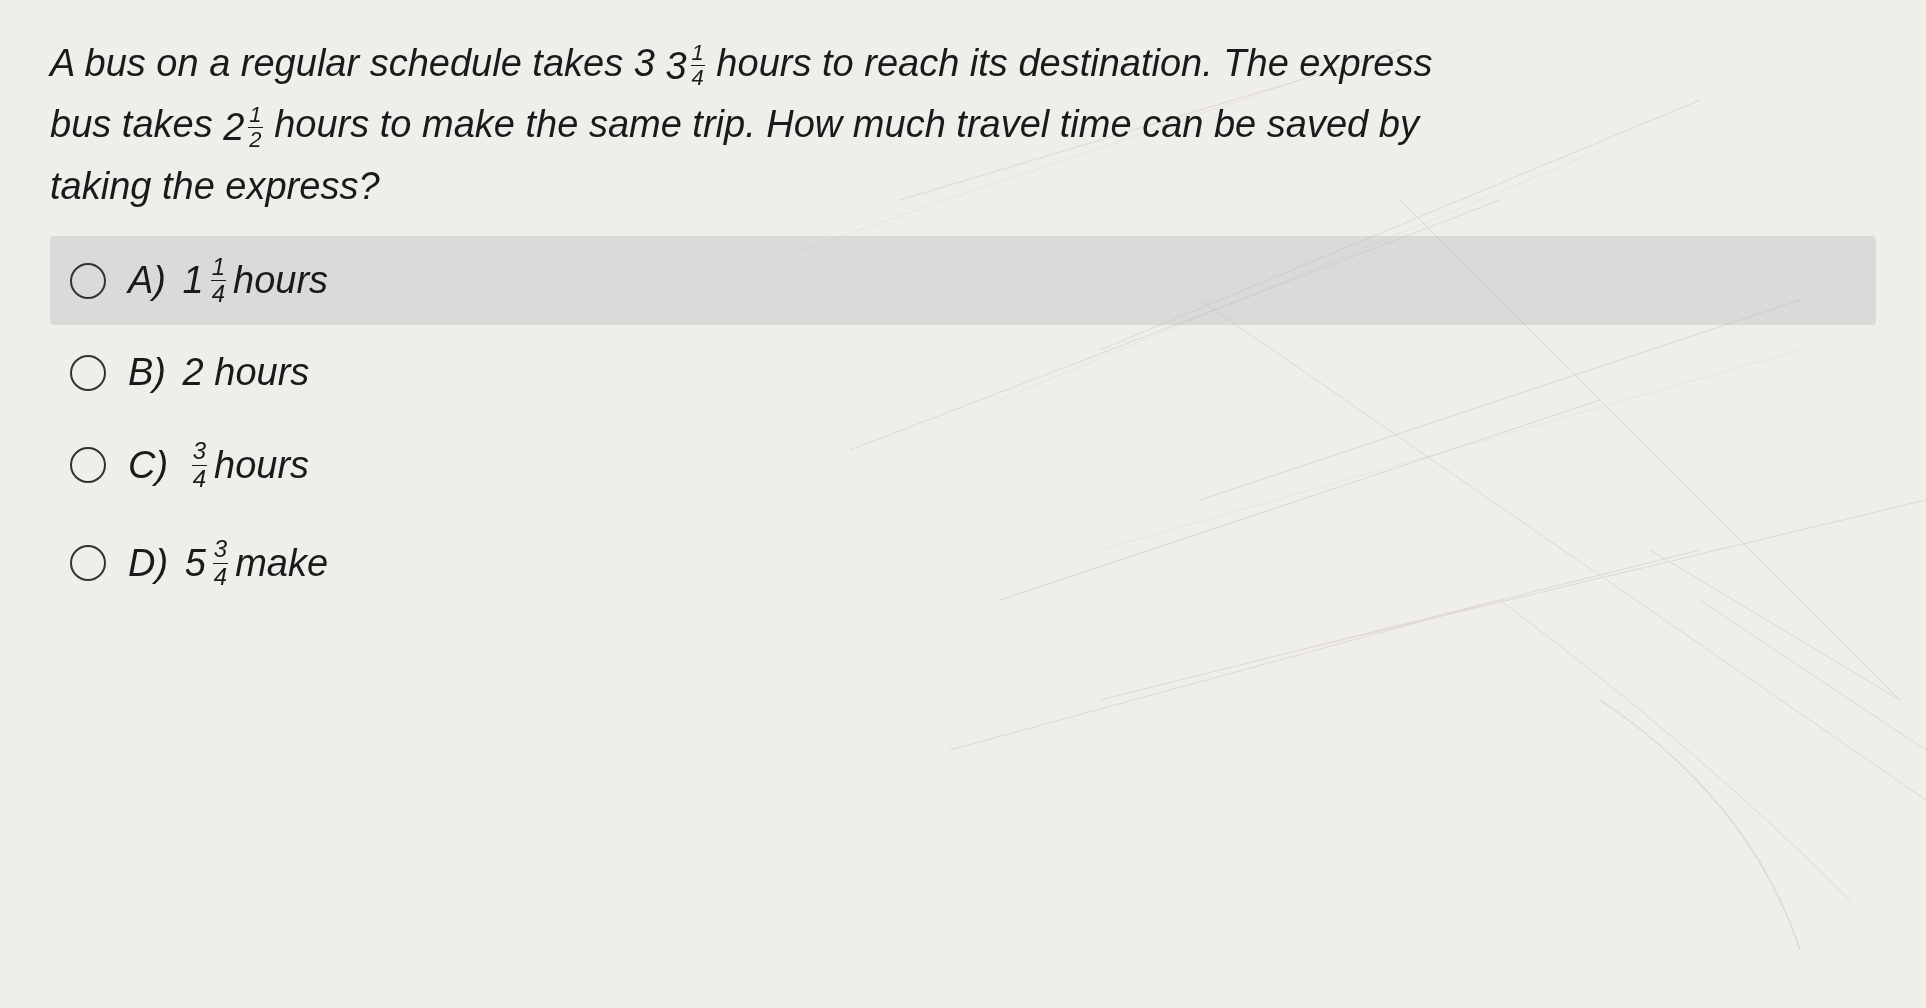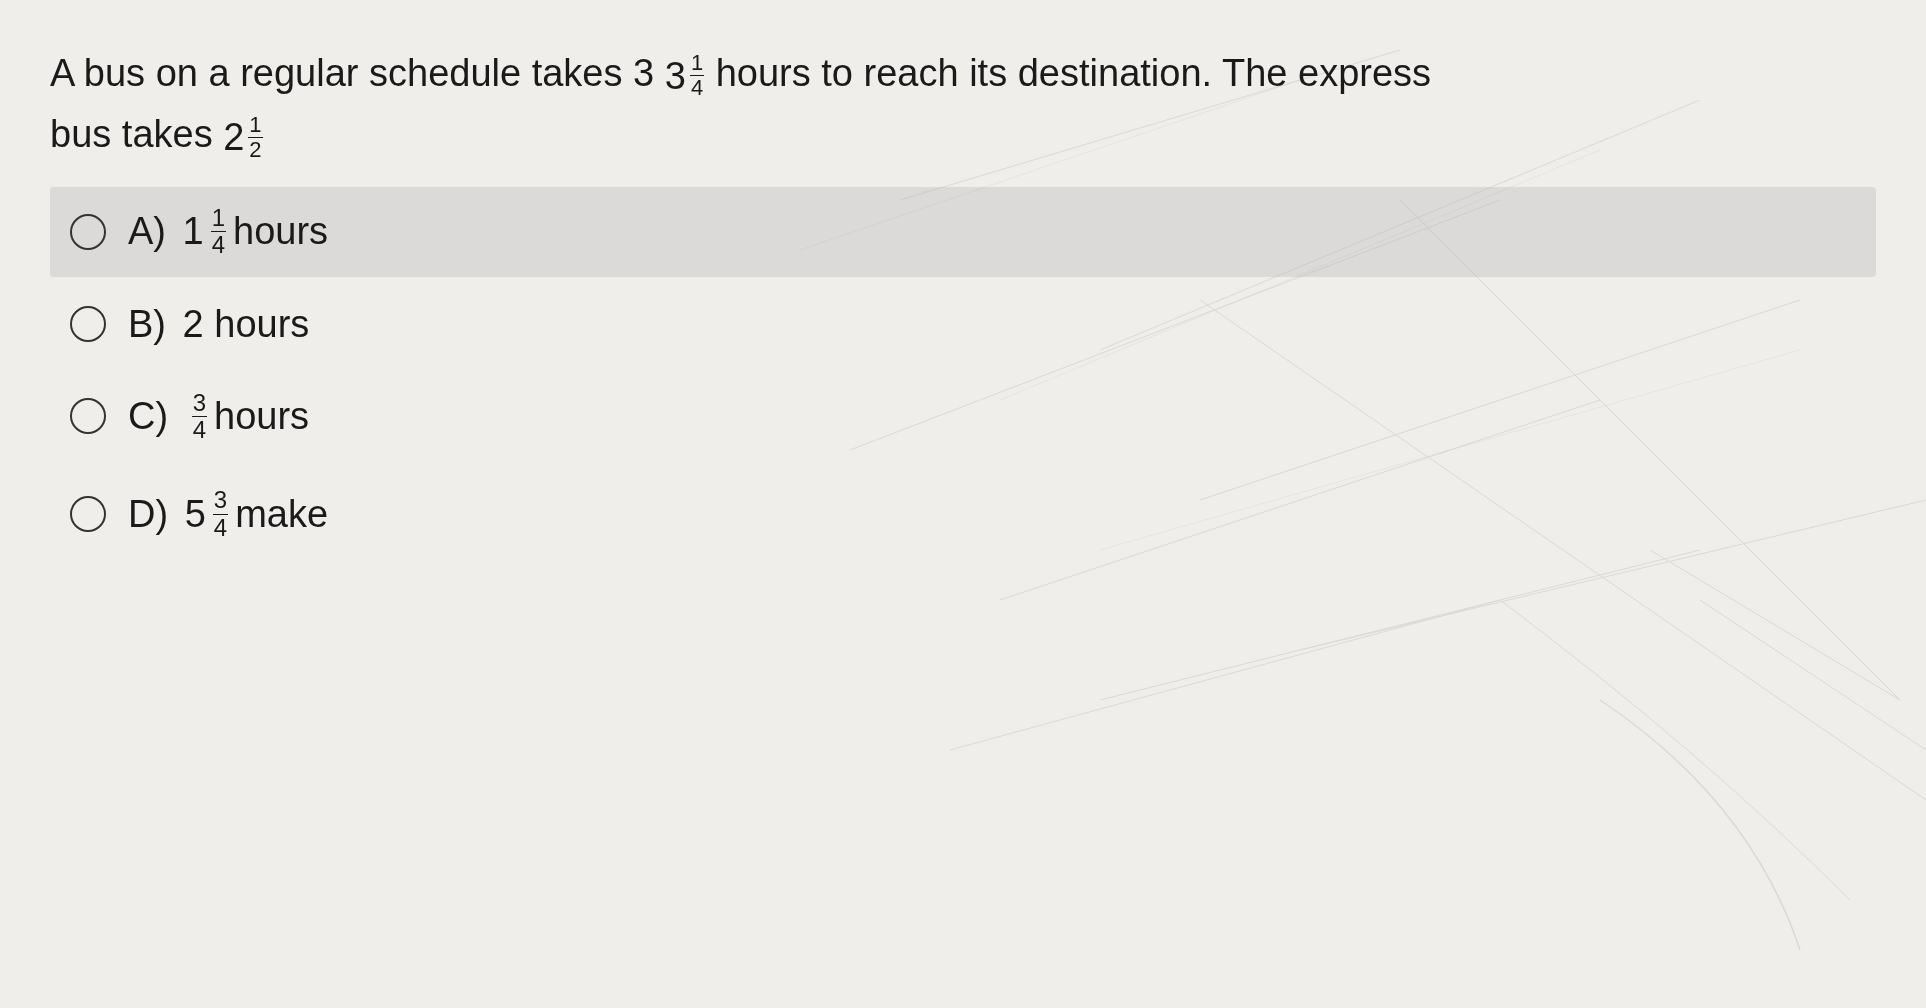--- a/index.html
+++ b/index.html
@@ -24,21 +24,22 @@
       left: 0;
       width: 100%;
       height: 100%;
       pointer-events: none;
       z-index: 0;
     }
 
     .content {
       position: relative;
       z-index: 1;
-      padding: 44px 50px;
+      padding: 34px 50px;
+      font-style: italic;
     }
 
     .question-text {
       font-size: 38px;
       line-height: 1.55;
       color: #1a1a1a;
       font-family: Arial, sans-serif;
       font-weight: 400;
       margin-bottom: 20px;
       max-width: 1400px;
@@ -179,21 +180,21 @@
         <span class="fraction-inline">
           <span class="numerator">1</span>
           <span class="denominator">4</span>
         </span>
       </span><span> hours to reach its destination. The express bus takes </span><span class="mixed-number">
         <span class="whole">2</span>
         <span class="fraction-inline">
           <span class="numerator">1</span>
           <span class="denominator">2</span>
         </span>
-      </span>
+      </span><span> hours to make the same trip. How much travel time can be saved by taking the express?</span>
   </div>
 
   <div class="answer-options">
 
     <div class="option highlighted">
       <div class="radio-circle"></div>
       <div class="option-text">
         <span class="option-label">A)</span>
         <span>&nbsp;1</span>
         <span class="fraction-small">

